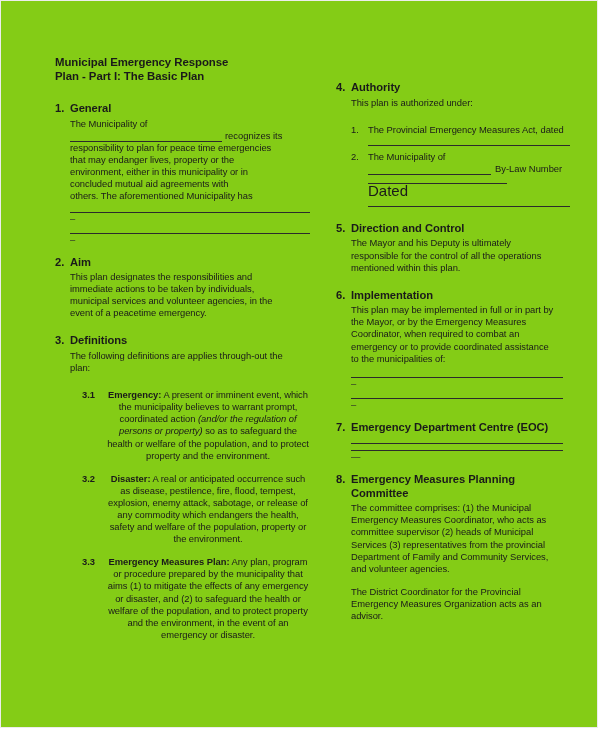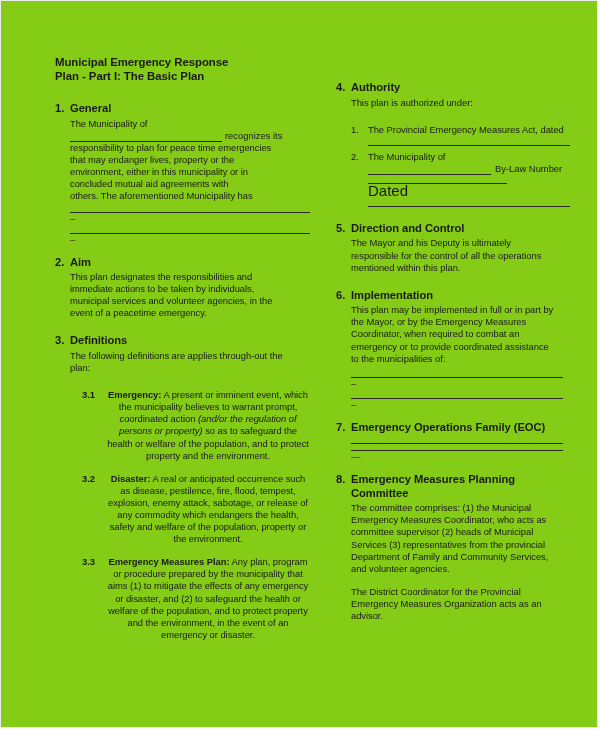--- a/index.html
+++ b/index.html
@@ -271,21 +271,21 @@
         <div class="rule" style="width:212px;"></div>
         <div class="dash">–</div>
         <div class="rule" style="width:212px;"></div>
         <div class="dash">–</div>
       </div>
 
       <div class="gap-sm"></div>
 
       <div class="sec">
         <span class="num">7.</span>
-        <span class="ttl">Emergency Operations Family (EOC)</span>
+        <span class="ttl">Emergency Department Centre (EOC)</span>
       </div>
 
       <div class="blank-group" style="margin-top:4px;">
         <div class="rule" style="width:212px;"></div>
         <div class="rule" style="width:212px;margin-top:6px;"></div>
         <div class="dash">—</div>
       </div>
 
       <div class="gap-sm"></div>
 

